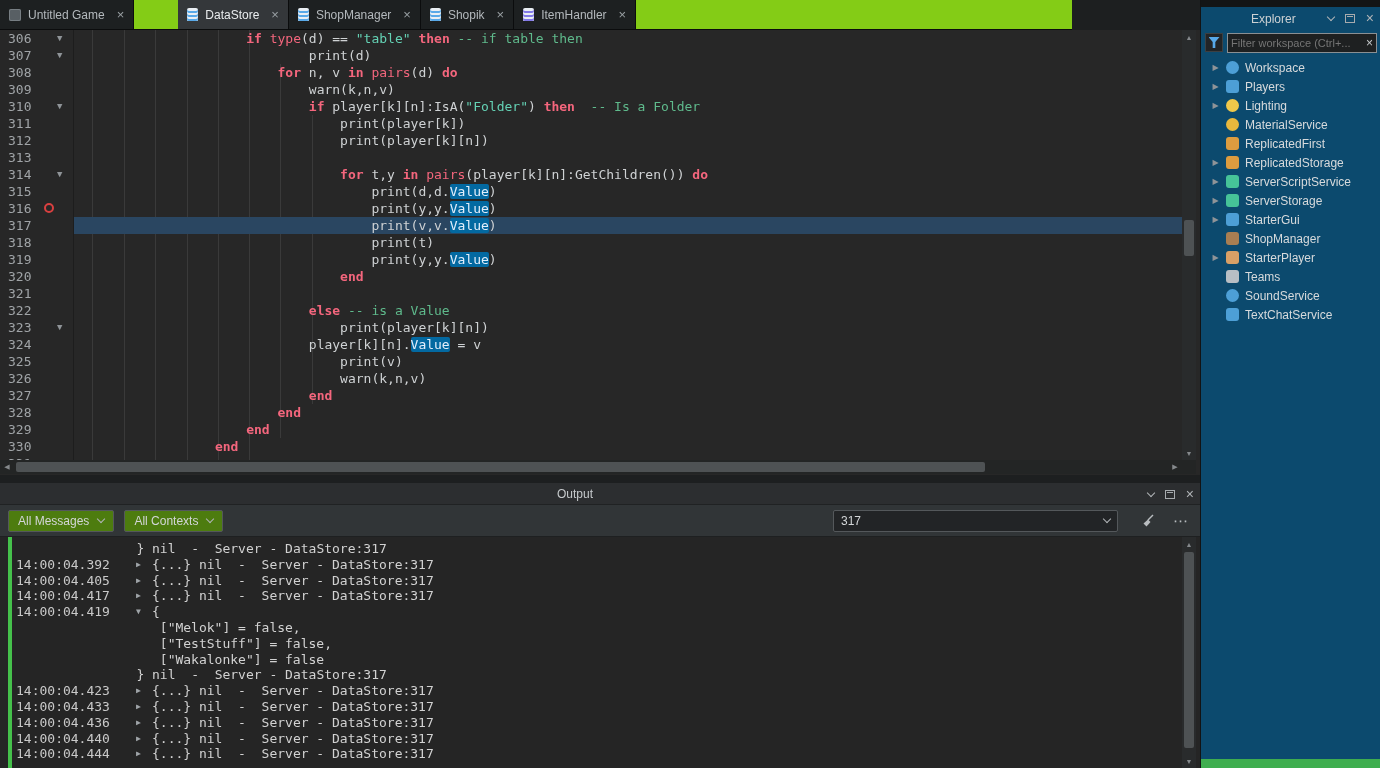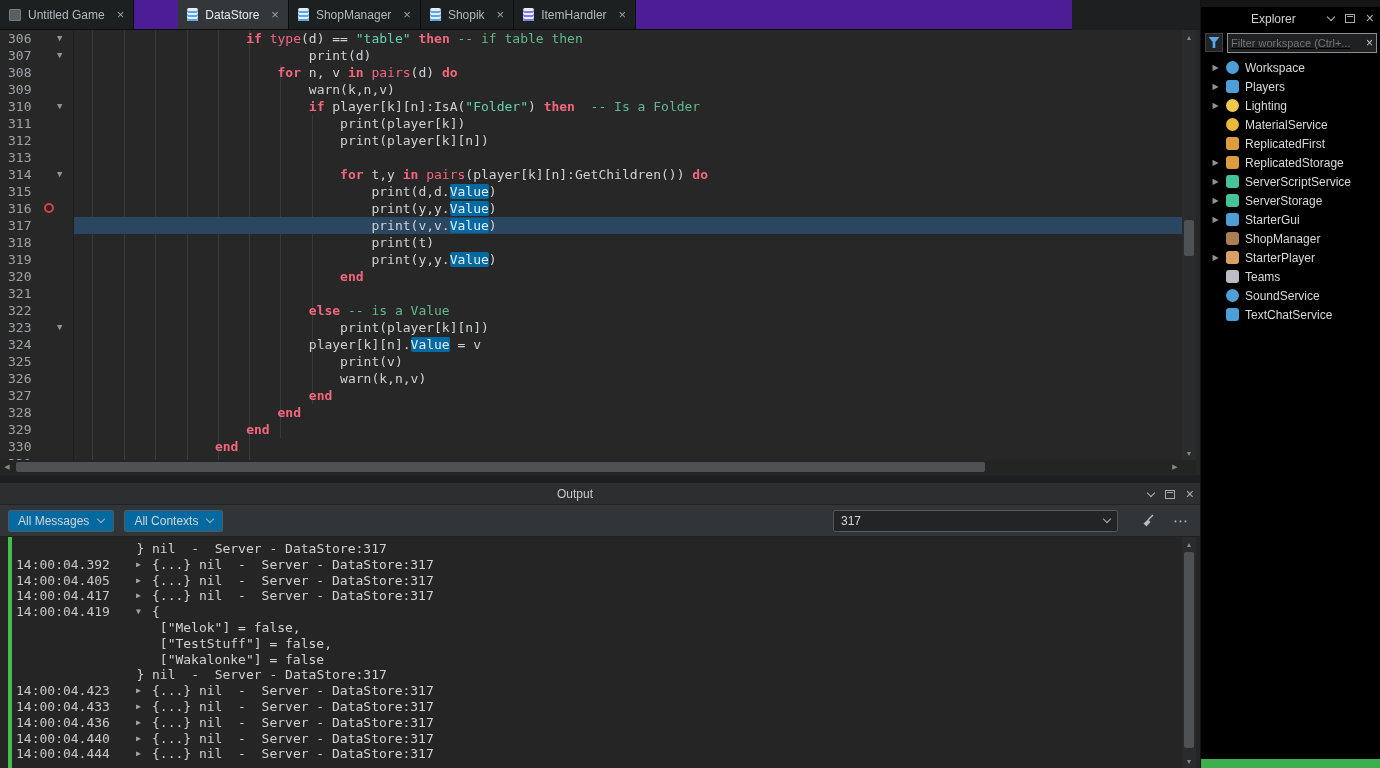--- a/index.html
+++ b/index.html
@@ -1,20 +1,20 @@
 <!DOCTYPE html>
 <html><head>
 <meta charset="utf-8">
 <style>
   * {margin:0;padding:0;box-sizing:border-box;}
   html,body {width:1380px;height:768px;overflow:hidden;background:#1d1f20;font-family:"Liberation Sans",sans-serif;}
   .app {position:relative;width:1380px;height:768px;background:#1d1f20;}
 
   
-  .tabbar {position:absolute;left:0;top:0;width:1072px;height:30px;background:#4c1d95;display:flex;border-bottom:1px solid #0b0c0d;}
+  .tabbar {position:absolute;left:0;top:0;width:1072px;height:30px;background:#84cc16;display:flex;border-bottom:1px solid #0b0c0d;}
   .tab {display:flex;align-items:center;gap:7px;padding:0 9px;background:#1d2021;border-right:1px solid #0b0c0d;color:#b4b9bd;font-size:12px;white-space:nowrap;cursor:default;}
   .tab.active {background:#34373a;color:#e9ecee;margin-left:44px;}
   .tab .tclose {color:#9aa0a4;font-size:13px;margin-left:5px;line-height:1;}
   .icon-game {width:12px;height:12px;border-radius:2px;background:#585f64;box-shadow:inset 0 0 0 1px #777e83;flex:none;}
   .icon-script {width:11px;height:13px;border-radius:2px;background:#e9eef3;flex:none;}
 
   
   .editor {position:absolute;left:0;top:30px;width:1200px;height:445px;background:#272727;}
   .gutter {position:absolute;left:0;top:0;width:74px;height:430px;overflow:hidden;border-right:1px solid #1d1d1d;}
   .gutter-row {height:17px;position:relative;font:13px/17px "DejaVu Sans Mono",monospace;color:#a0a4a7;padding-left:8px;}
@@ -42,35 +42,35 @@
   
   .output {position:absolute;left:0;top:483px;width:1200px;height:285px;background:#252525;}
   .output-header {position:absolute;left:0;top:0;width:100%;height:22px;background:#2c2e30;border-bottom:1px solid #202223;}
   .output-title {position:absolute;left:0;top:0;width:1150px;height:22px;line-height:22px;text-align:center;color:#c6cacc;font-size:12px;}
   .panel-icons {position:absolute;right:6px;top:0;height:22px;display:flex;gap:11px;align-items:center;color:#a7abae;}
   .chev {display:inline-block;width:6px;height:6px;border-right:1.5px solid #b0b4b7;border-bottom:1.5px solid #b0b4b7;transform:rotate(45deg);margin-top:-3px;}
   .dock {display:inline-block;width:10px;height:9px;border:1px solid #a7abae;position:relative;}
   .dock::after {content:"";position:absolute;left:1px;top:1px;width:6px;height:1px;background:#a7abae;}
   .xclose {font-size:14px;line-height:1;color:#b0b4b7;}
   .output-toolbar {position:absolute;left:0;top:22px;width:100%;height:32px;background:#313537;border-bottom:1px solid #1e2021;display:flex;align-items:center;gap:10px;padding:0 8px;}
-  .dd {height:22px;background:#0369a1;border:1px solid #54585b;border-radius:2px;color:#d3d6d8;font-size:12px;display:flex;align-items:center;gap:9px;padding:0 9px;}
+  .dd {height:22px;background:#4d7c0f;border:1px solid #54585b;border-radius:2px;color:#d3d6d8;font-size:12px;display:flex;align-items:center;gap:9px;padding:0 9px;}
   .searchbox {margin-left:auto;margin-right:10px;width:285px;height:22px;background:#222426;border:1px solid #54585b;border-radius:2px;display:flex;align-items:center;padding:0 7px;gap:6px;}
   .searchbox input {flex:1;background:transparent;border:none;outline:none;color:#d3d6d8;font-size:12px;font-family:"Liberation Sans",sans-serif;}
   .tool-btn {display:flex;align-items:center;justify-content:center;width:22px;height:22px;color:#b9bdc0;}
   .dots {color:#b9bdc0;font-size:15px;letter-spacing:1px;}
   .log {position:absolute;left:0;top:54px;width:1182px;bottom:0;overflow:hidden;padding-top:4px;}
   .log-bar {position:absolute;left:8px;top:0;bottom:0;width:4px;}
   .log-line {display:flex;height:15.8px;font:13px/15.8px "DejaVu Sans Mono",monospace;color:#d2d2d2;}
   .log-ts {width:136px;flex:none;padding-left:16px;color:#c9c9c9;}
   .log-arrow {width:16px;flex:none;color:#9fa4a8;font-size:8px;line-height:15.8px;}
   .log-text {white-space:pre;}
   .out-vscroll {left:1182px;top:54px;width:14px;height:231px;}
 
   
-  .explorer {position:absolute;left:1200px;top:0;width:180px;height:768px;background:#000000;border-left:1px solid #121314;text-decoration:underline;}
+  .explorer {position:absolute;left:1200px;top:0;width:180px;height:768px;background:#0c4a6e;border-left:1px solid #121314;}
   .exp-topstrip {height:7px;background:#131516;}
   .exp-header {position:relative;height:23px;display:flex;align-items:center;color:#cdd1d3;font-size:12px;padding-left:50px;}
   .filter-row {position:relative;height:25px;display:flex;align-items:center;gap:4px;padding:0 3px 0 4px;}
   .funnel-btn {width:18px;height:19px;background:#222426;border:1px solid #3c4043;display:flex;align-items:center;justify-content:center;flex:none;}
   .funnel {width:11px;height:11px;background:#57a8e8;clip-path:polygon(0 0,100% 0,62% 45%,62% 100%,38% 100%,38% 45%);}
   .filter-input {flex:1;height:20px;min-width:0;background:#1e2021;border:1px solid #8a8f93;color:#cfd3d5;font-size:11px;padding:0 13px 0 3px;font-family:"Liberation Sans",sans-serif;outline:none;}
   .filter-x {position:absolute;right:7px;color:#c6cacc;font-size:12px;line-height:1;}
   .tree {padding-top:3px;}
   .tree-row {height:19px;display:flex;align-items:center;gap:6px;padding-left:10px;color:#d7dadc;font-size:12px;cursor:default;}
   .tree-arrow {width:9px;flex:none;color:#8f9498;font-size:8px;text-align:center;}

